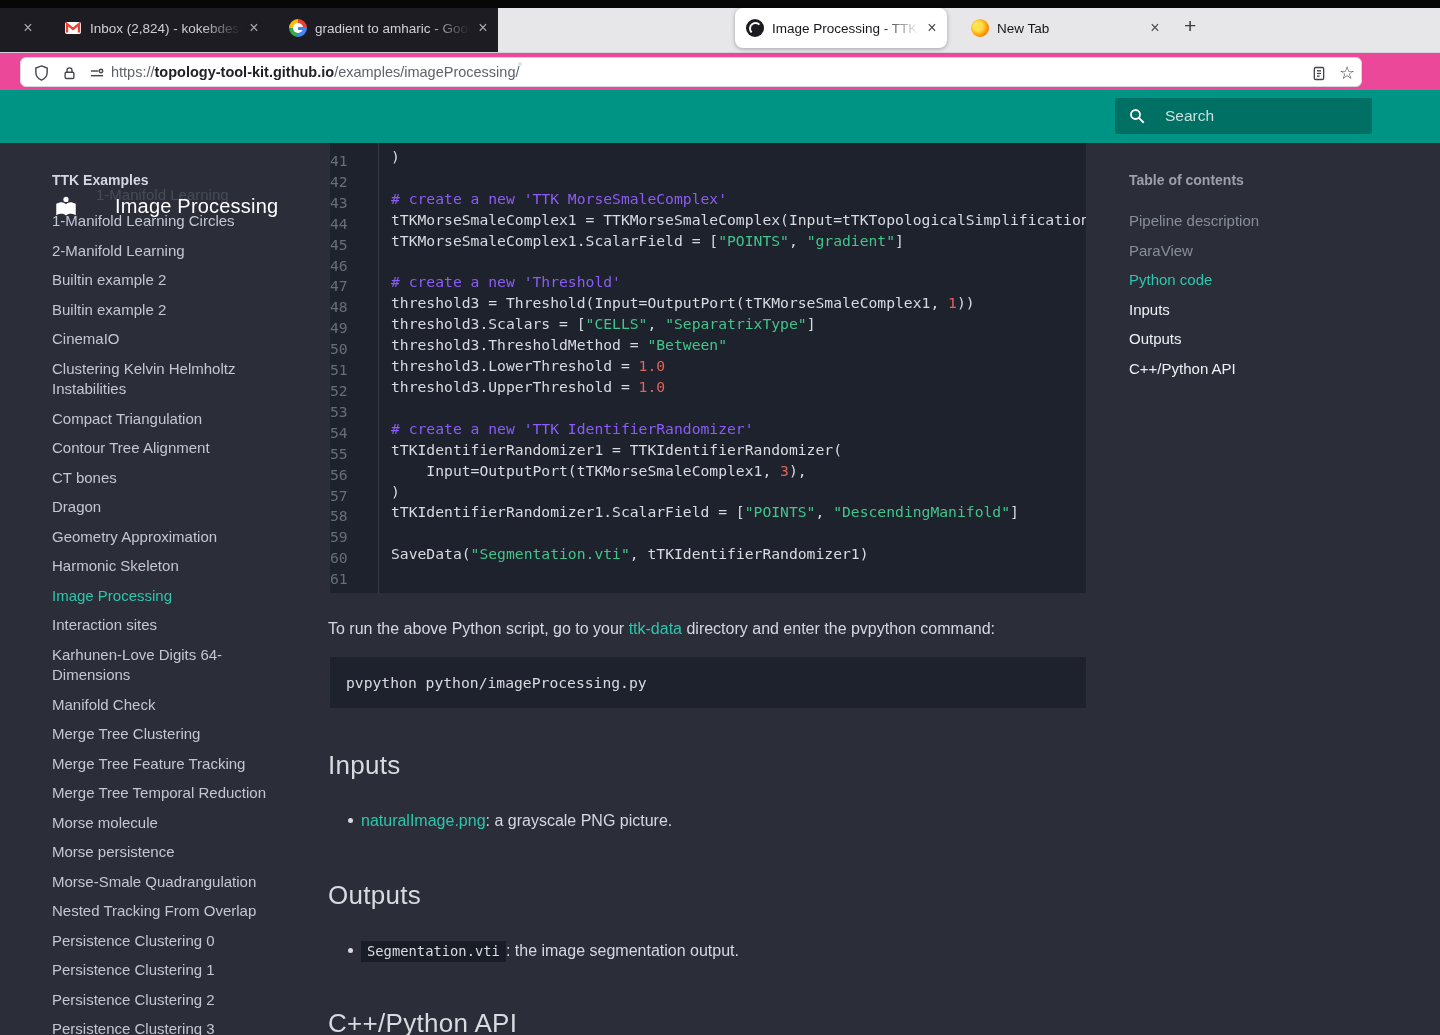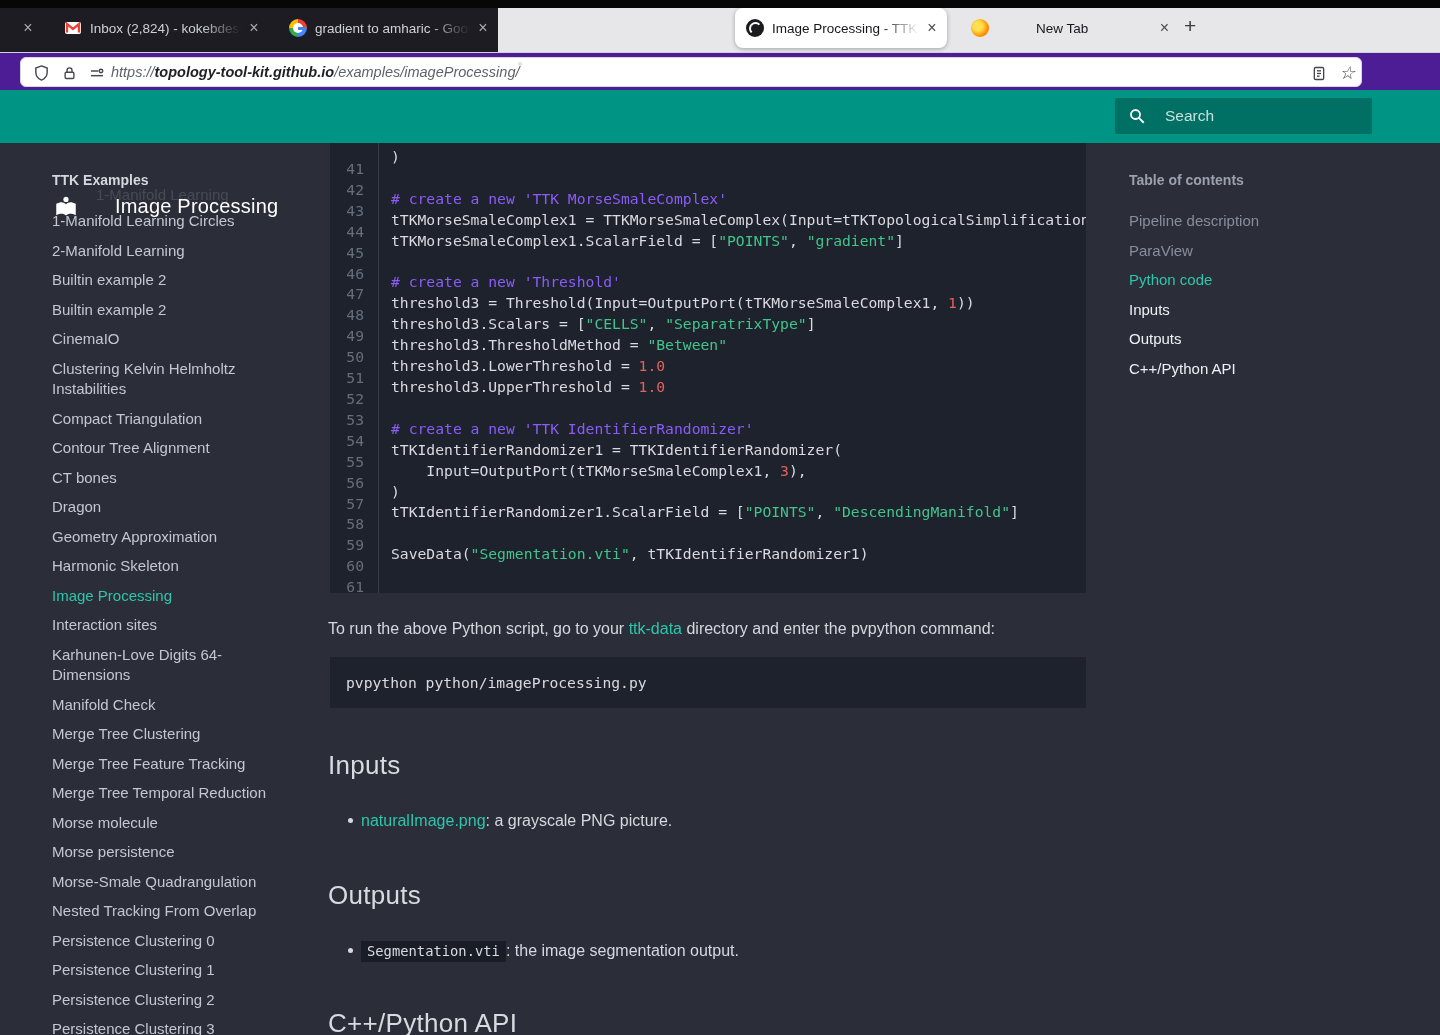--- a/index.html
+++ b/index.html
@@ -34,21 +34,21 @@
   .ic-ttk { border-radius:50%; background:radial-gradient(circle at 40% 35%, #2ea043 0 20%, #0d5a1e 55%, #062d10 100%); position:relative; }
   .ic-ttk::after { content:""; position:absolute; left:5px; top:5px; width:8px; height:8px; border-radius:50%; background:#0b1e33; }
   .ic-ttk::before { content:""; position:absolute; left:4px; top:3px; width:4px; height:4px; border-radius:50%; background:#d9e8dd; z-index:1; }
   
   .ic-orb { border-radius:50%; background:#1b1b1f; overflow:hidden; }
   .ic-orb::after { content:""; position:absolute; left:3px; top:3px; width:9px; height:9px;
     border:2.5px solid #ffffff; border-right-color:transparent; border-bottom-color:transparent; border-radius:50%; }
   
   .ic-firefox { border-radius:50%; background:radial-gradient(circle at 38% 40%, #ffe14d 0 28%, #ff9500 62%, #e6541d 100%); }
 
-  .urlrow { position:absolute; left:0; top:52px; width:1440px; height:38px; background:#4c1d95; border-top:1px solid #d4d4d8;font-style:italic; }
+  .urlrow { position:absolute; left:0; top:52px; width:1440px; height:38px; background:#ec4899; border-top:1px solid #d4d4d8; }
   .urlfield { position:absolute; left:20px; top:4px; width:1342px; height:30px; background:#ffffff;
     border:1px solid #d6d6db; border-radius:6px; display:flex; align-items:center; }
   .url-ic { position:absolute; top:5px; width:20px; height:20px; display:flex; align-items:center; justify-content:center; color:#45454c; }
   .urltext { position:absolute; left:90px; top:6px; font-size:14.5px; white-space:nowrap; }
   .urltext .dim { color:#5f6368; }
   .urltext .dom { color:#1f1f24; font-weight:600; }
   .star-glyph { font-size:18px; color:#45454c; line-height:18px; }
 
   
   .site-header { position:absolute; left:0; top:90px; width:1440px; height:53px; background:#009485; z-index:5; }
@@ -73,21 +73,21 @@
   .toc-heading { font-size:14px; font-weight:700; color:#9aa0ac; }
   .toc-list { position:absolute; left:0; top:39px; }
   .toc-item { display:block; font-size:15px; line-height:20.5px; margin-bottom:9px; text-decoration:none; cursor:pointer; }
   .toc-item.past { color:#878e9b; }
   .toc-item.active { color:#2dc5ab; }
   .toc-item.next { color:#edf0f4; }
 
   
   .codeblock { position:absolute; left:330px; width:756px; background:#1e222c; overflow:hidden; }
   .cb1 { top:143px; height:450px; display:flex; }
-  .lineno-col { width:49px; flex:0 0 49px; border-right:1px solid #373c46; padding:16px 14px 0 0; text-align:right; }
+  .lineno-col { width:49px; flex:0 0 49px; border-right:1px solid #373c46; padding:8px 14px 0 0; text-align:left; }
   .lineno-col div { font-family:"DejaVu Sans Mono", monospace; font-size:14.7px; line-height:20.9px; color:#676e7b; }
   .code-col { flex:1; padding:4px 0 0 12px; overflow:hidden; }
   .code-line { font-family:"DejaVu Sans Mono", monospace; font-size:14.7px; line-height:20.9px; white-space:pre; color:#d8dbe1; }
   .tok-c { color:#8b5cf6; }
   .tok-s { color:#41c58a; }
   .tok-n { color:#e0635c; }
   .tok-p { color:#d8dbe1; }
 
   .para { position:absolute; left:328px; top:616px; width:758px; font-size:16px; line-height:25px; color:#d5d8de; }
   a.teal { color:#2dc5ab; text-decoration:none; cursor:pointer; }
@@ -142,21 +142,21 @@
     <span class="tab-title" style="width:158px;">TTK - the Topology ToolK</span>
     <span class="tab-close">×</span>
   </div>
 
   <div class="active-tab light-side">
     <span class="favicon ic-orb" style="margin-left:11px;"></span>
     <span class="tab-title" style="width:152px;">Image Processing - TTK E</span>
     <span class="tab-close">×</span>
   </div>
 
-  <div class="tab-item light-side" style="left:971px; width:198px;gap:39px;">
+  <div class="tab-item light-side" style="left:971px; width:198px;">
     <span class="favicon ic-firefox"></span>
     <span class="tab-title" style="width:150px;">New Tab</span>
     <span class="tab-close">×</span>
   </div>
 
   <span class="plus-btn">+</span>
 </div>
 
 <div class="urlrow">
   <div class="urlfield">

